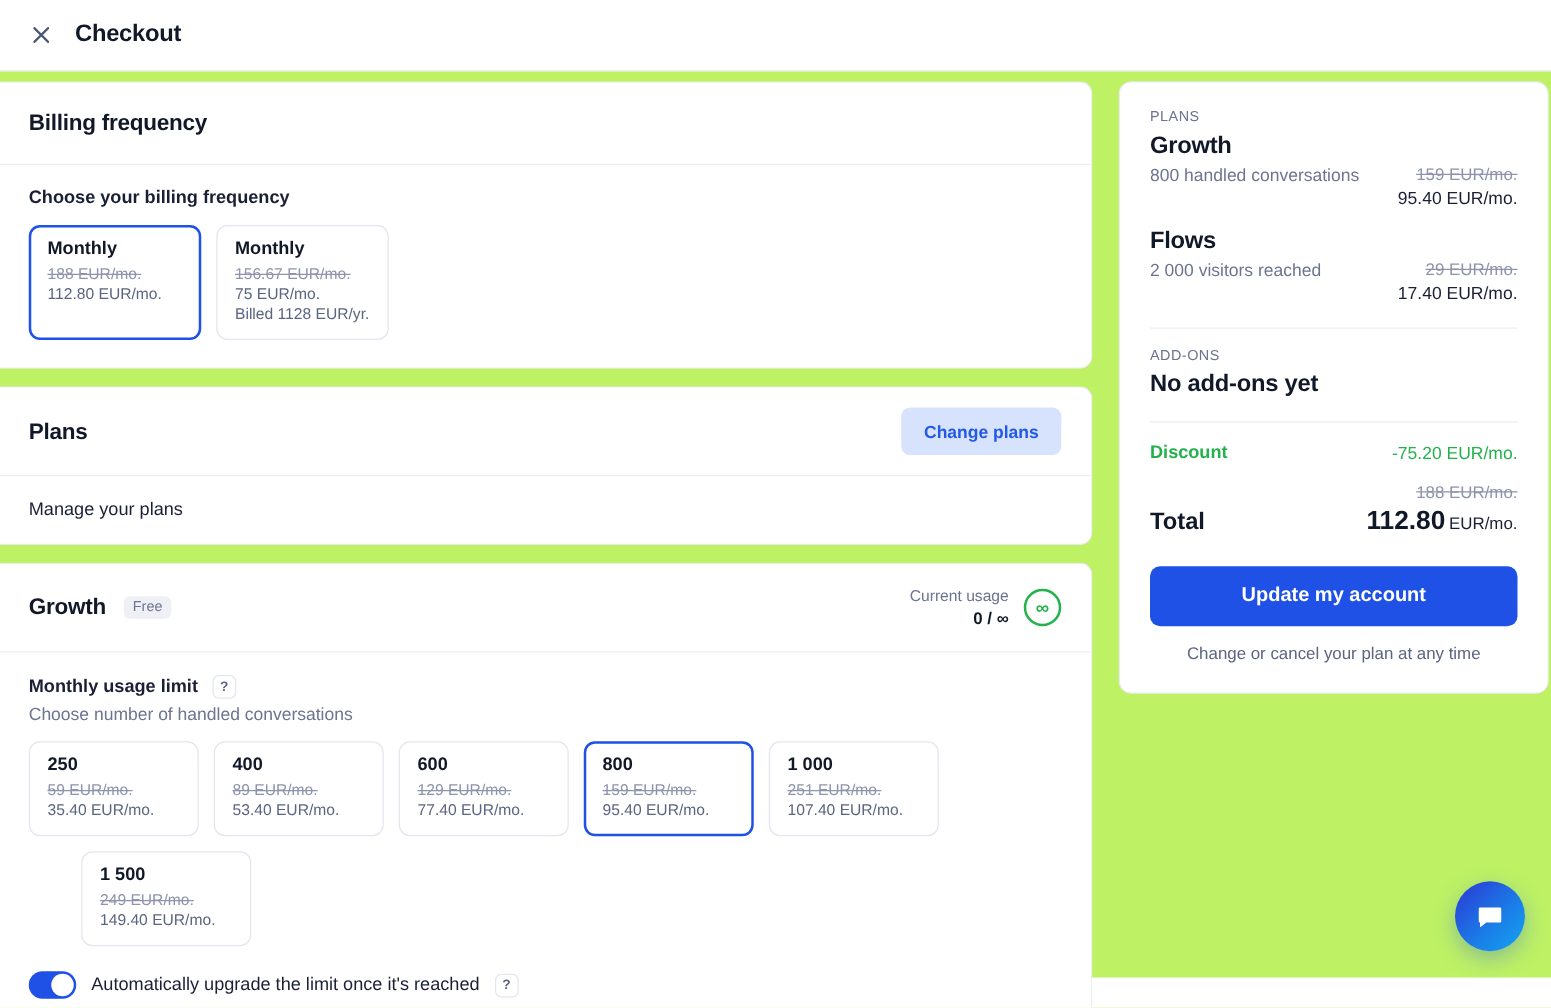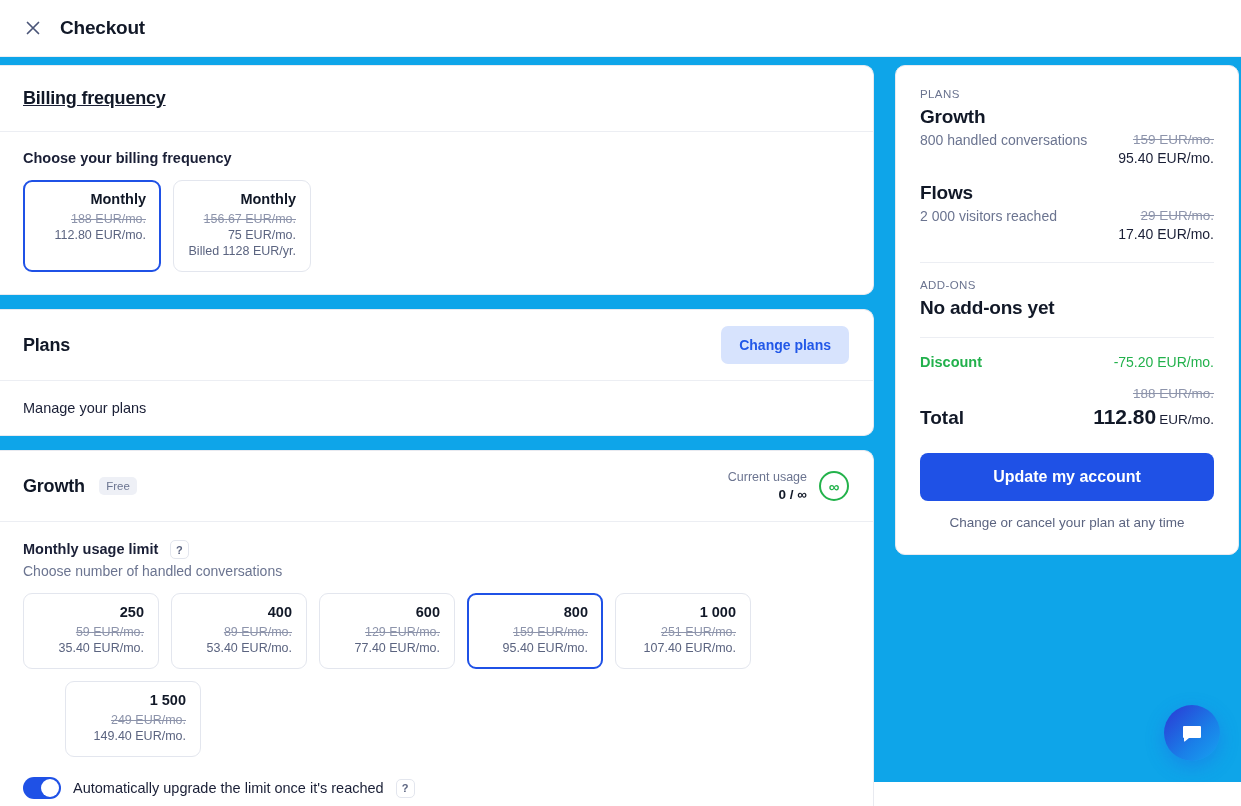--- a/index.html
+++ b/index.html
@@ -3,21 +3,21 @@
 <meta charset="utf-8">
 <style>
   * { box-sizing: border-box; margin: 0; padding: 0; }
   html, body {
     width: 1241px; height: 806px;
     background: #ffffff;
     font-family: "Liberation Sans", sans-serif;
     color: #1a1f36;
     overflow: hidden;
   }
-  .page { position: relative; width: 1241px; height: 782px; background: #0ea5e9; }
+  .page { position: relative; width: 1241px; height: 782px; background: #bef264; }
 
   
   .header {
     height: 57px; display: flex; align-items: center;
     padding-left: 22px; gap: 16px;
     border-bottom: 1px solid #eceef3; background:#fff;
   }
   .close-icon {
     width: 22px; height: 22px; display:flex; align-items:center; justify-content:center;
     cursor: pointer; color: #4a5578;
@@ -43,21 +43,21 @@
 
   .section-title { font-size: 18px; font-weight: bold; color:#111827; letter-spacing:-0.2px; }
   .sub-label { font-size: 14.5px; font-weight: bold; color:#1a1f36; }
 
   
   .tile-row { display: flex; gap: 12px; flex-wrap: wrap; }
   .tile {
     border: 1px solid #e3e6ee;
     border-radius: 9px;
     background:#fff;
-    text-align: right;
+    text-align: left;
     padding: 10px 14px 12px;
     cursor: pointer;
     min-width: 136px;
   }
   .tile.selected { border: 2px solid #1f51e6; padding: 9px 13px 11px; }
   .tile-title { font-size: 14.5px; font-weight: bold; color:#111827; margin-bottom: 4px; }
   .tile-old {
     font-size: 12.5px; color:#8d94ab; text-decoration: line-through;
     line-height: 16px;
   }
@@ -166,21 +166,21 @@
       </svg>
     </div>
     <div class="header-title">Checkout</div>
   </div>
 
   <div class="body">
 
     <div class="left-col">
 
       <div class="card">
-        <div class="card-section" style="padding:22px 24px;text-decoration:underline;">
+        <div class="card-section" style="padding:22px 24px;">
           <div class="section-title">Billing frequency</div>
         </div>
         <div class="card-divider"></div>
         <div class="card-section" style="padding:18px 24px 22px;">
           <div class="sub-label" style="margin-bottom:14px;">Choose your billing frequency</div>
           <div class="tile-row">
 
             <div class="tile freq-tile selected">
               <div class="tile-title">Monthly</div>
               <div class="tile-old">188 EUR/mo.</div>

